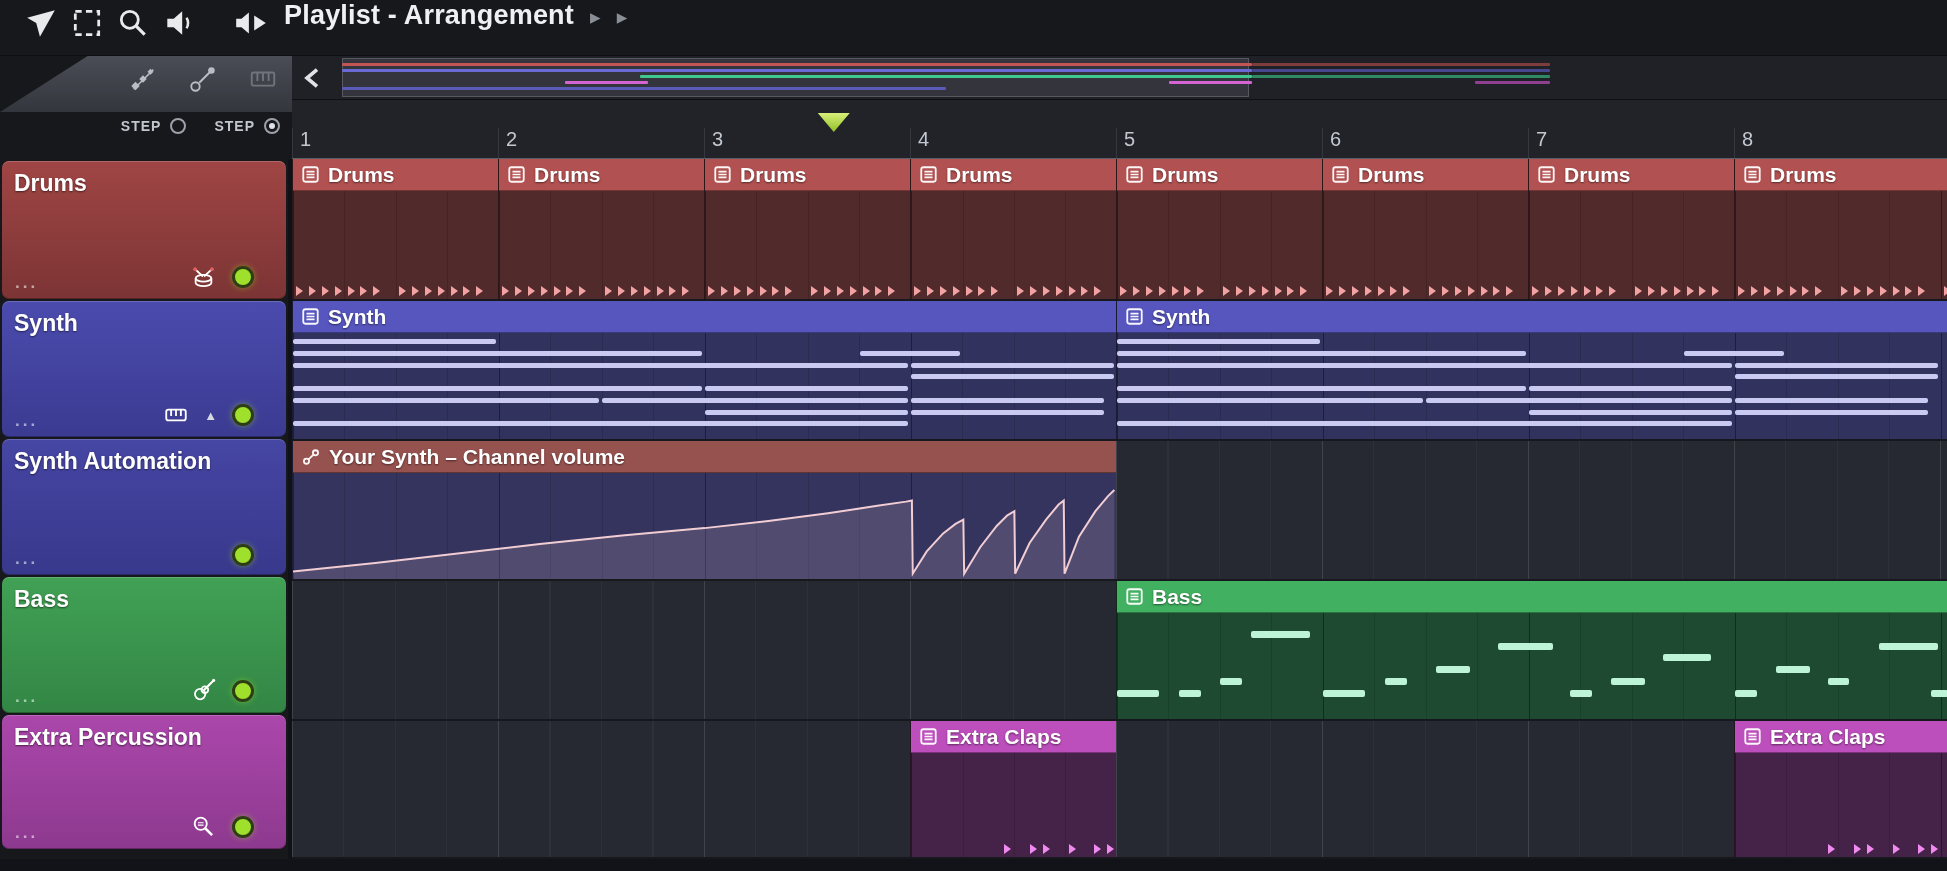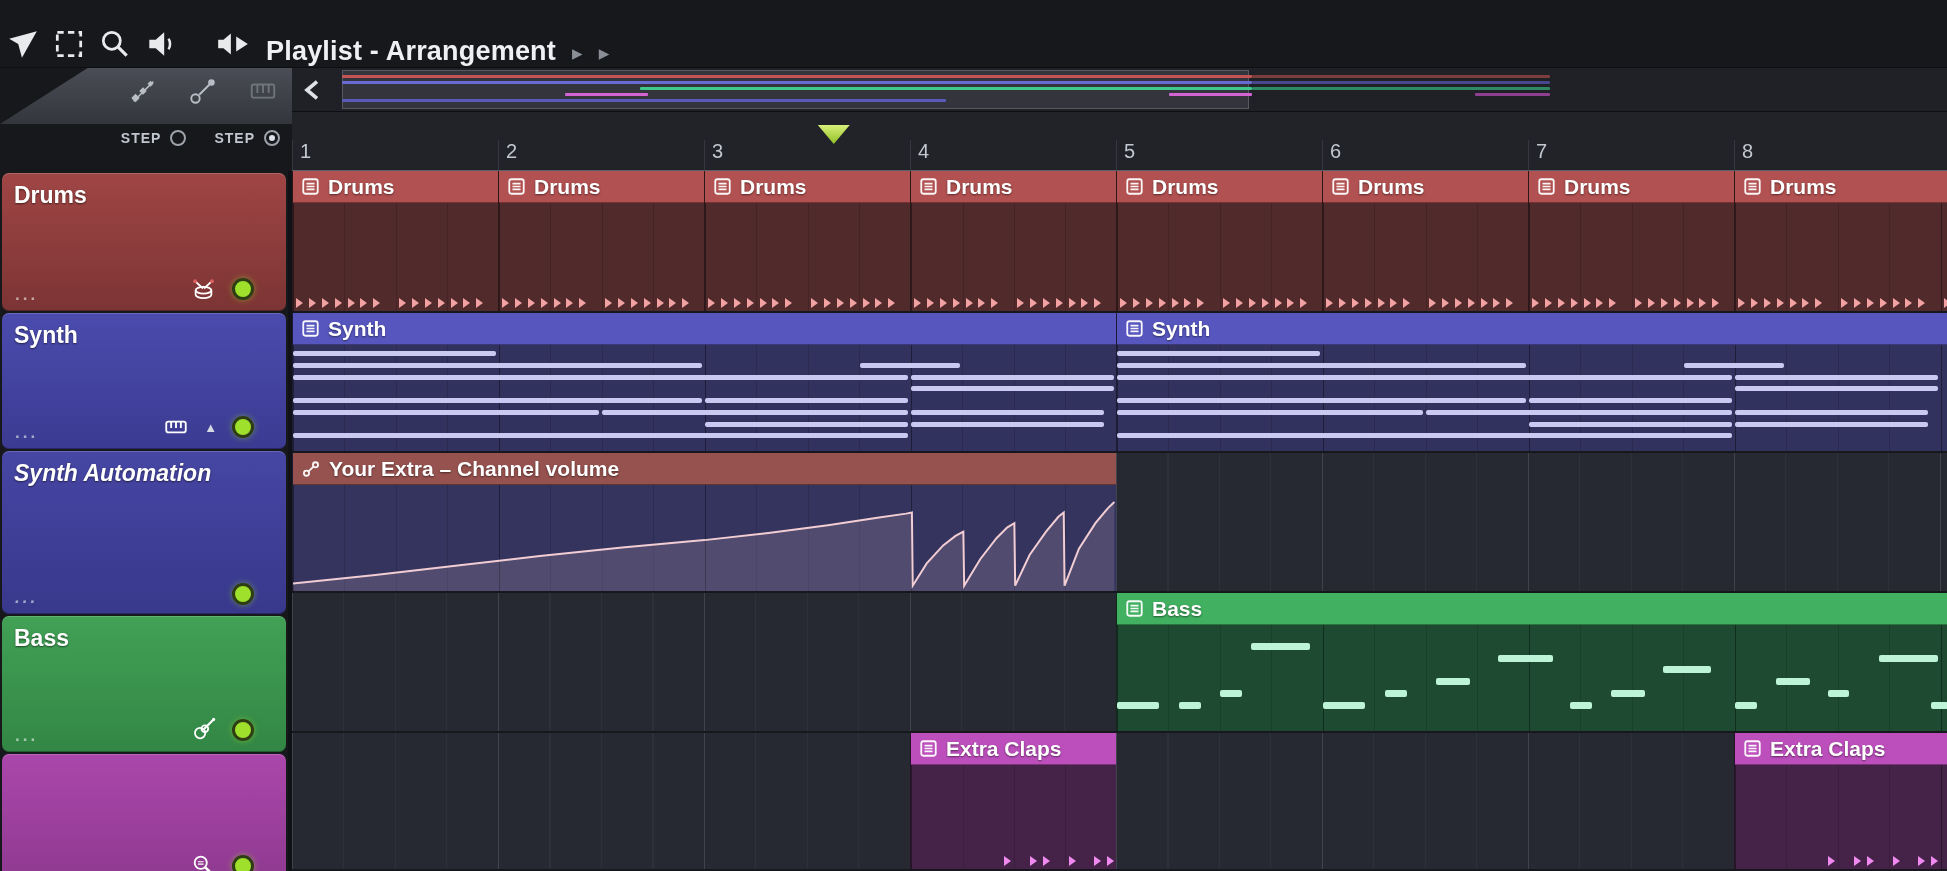--- a/index.html
+++ b/index.html
@@ -4,22 +4,22 @@
 <style>
   html,body{margin:0;padding:0;}
   body{
     width:1947px;height:871px;overflow:hidden;position:relative;
     background:#121318;
     font-family:"Liberation Sans","DejaVu Sans",sans-serif;
     user-select:none;
   }
   
   .toolbar{
-    height:68px;background:#17181c;display:flex;align-items:flex-end;
-    border-bottom:1px solid #0d0e10;box-sizing:border-box;
+    height:56px;background:#17181c;display:flex;align-items:flex-start;
+    padding-left:18px;border-bottom:1px solid #0d0e10;box-sizing:border-box;
   }
   .tb-btn{width:46px;height:46px;display:flex;align-items:center;justify-content:center;flex:0 0 auto;}
   .tb-gap{width:26px;flex:0 0 auto;}
   .crumbs{display:flex;align-items:center;gap:16px;color:#eef0f3;font-size:27px;font-weight:bold;letter-spacing:.2px;margin-left:10px;white-space:nowrap;}
   .crumb-sep{color:#8a8f97;font-size:21px;transform:translateY(1px);}
   
   .row2{display:flex;height:103px;}
   .corner{width:292px;height:103px;position:relative;background:#17181c;flex:0 0 auto;}
   .corner-panel{
     position:absolute;left:0;top:0;right:0;height:56px;
@@ -217,21 +217,21 @@
           <span class="tile-icon" style="display: flex;">
             <svg width="26" height="26" viewBox="0 0 24 24">
               <rect x="3" y="7" width="18" height="10" rx="2" fill="none" stroke="#fff" stroke-width="1.7"></rect>
               <path d="M7.5 7v6M12 7v6M16.5 7v6" stroke="#fff" stroke-width="1.7"></path>
             </svg>
           </span>
           <span class="tile-arrow">▲</span>
           <span class="led" style="background: rgb(158, 224, 44);"></span>
         </div>
       </div>
-      <div class="tile" style="height: 163px; background: linear-gradient(rgb(70, 70, 164), rgb(56, 56, 140)); font-style: italic;">
+      <div class="tile" style="height: 136px; background: linear-gradient(rgb(70, 70, 164), rgb(56, 56, 140));">
         <div class="tile-name">Synth Automation</div>
         <div class="tile-dots">...</div>
         <div class="tile-right">
           <span class="led" style="background: rgb(158, 224, 44);"></span>
         </div>
       </div>
       <div class="tile" style="height: 136px; background: linear-gradient(rgb(65, 161, 85), rgb(51, 134, 69));">
         <div class="tile-name">Bass</div>
         <div class="tile-dots">...</div>
         <div class="tile-right">
@@ -240,20 +240,21 @@
               <path d="M20.5 3.5l-8 8" stroke="#fff" stroke-width="1.9"></path>
               <circle cx="21" cy="3" r="1.4" fill="#fff"></circle>
               <circle cx="13.2" cy="11.3" r="3" fill="none" stroke="#fff" stroke-width="1.6"></circle>
               <circle cx="9" cy="15.2" r="4.6" fill="none" stroke="#fff" stroke-width="1.6"></circle>
             </svg>
           </span>
           <span class="led" style="background: rgb(158, 224, 44);"></span>
         </div>
       </div>
       <div class="tile" style="height: 134px; background: linear-gradient(rgb(171, 71, 171), rgb(141, 57, 143));">
+        <div class="tile-name">Extra Percussion</div>
         <div class="tile-dots">...</div>
         <div class="tile-right">
           <span class="tile-icon" style="display: flex;">
             <svg width="26" height="26" viewBox="0 0 24 24">
               <circle cx="9" cy="9" r="5.6" fill="none" stroke="#fff" stroke-width="1.7"></circle>
               <path d="M13.2 13.2l6.3 6.3" stroke="#fff" stroke-width="2.4"></path>
               <path d="M6.4 8h5.2M6.4 10.3h5.2" stroke="#fff" stroke-width="1"></path>
             </svg>
           </span>
           <span class="led" style="background: rgb(158, 224, 44);"></span>
@@ -539,21 +540,21 @@
       <div class="trow" style="height: 140px;">
         <div class="clip" style="left: 0px; width: 824px; background: rgb(52, 52, 95);">
           <div class="clip-head" style="background: rgb(150, 82, 79);">
             <span class="clip-icon">
               <svg width="18" height="18" viewBox="0 0 16 16">
                 <circle cx="4" cy="11.7" r="2.3" fill="none" stroke="currentColor" stroke-width="1.6"></circle>
                 <circle cx="12" cy="4.3" r="2.3" fill="none" stroke="currentColor" stroke-width="1.6"></circle>
                 <path d="M5.8 10.1l4.4-4.2" stroke="currentColor" stroke-width="1.6"></path>
               </svg>
             </span>
-            <span class="clip-label">Your Extra – Channel volume</span>
+            <span class="clip-label">Your Synth – Channel volume</span>
           </div>
           <div class="clip-content">
             <svg viewBox="0 0 100 100" preserveAspectRatio="none" class="curve-svg">
               <path d="M0.00,100 L0.00,93.00 L10.00,85.00 L20.00,76.00 L30.00,67.00 L40.00,59.00 L50.00,52.00 L58.00,45.00 L65.00,38.00 L71.00,31.00 L74.50,27.00 L75.20,26.00 L75.30,95.00 L77.00,74.00 L79.00,57.00 L80.50,48.00 L81.45,44.00 L81.55,95.00 L83.50,70.00 L85.50,50.00 L86.80,40.00 L87.65,36.00 L87.75,95.00 L89.50,66.00 L91.50,44.00 L93.00,30.00 L93.65,26.00 L93.75,95.00 L95.50,60.00 L97.50,36.00 L99.00,22.00 L99.80,16.00 L99.80,100 Z" fill="rgba(242,205,211,0.15)"></path>
               <path d="M0.00,93.00 L10.00,85.00 L20.00,76.00 L30.00,67.00 L40.00,59.00 L50.00,52.00 L58.00,45.00 L65.00,38.00 L71.00,31.00 L74.50,27.00 L75.20,26.00 L75.30,95.00 L77.00,74.00 L79.00,57.00 L80.50,48.00 L81.45,44.00 L81.55,95.00 L83.50,70.00 L85.50,50.00 L86.80,40.00 L87.65,36.00 L87.75,95.00 L89.50,66.00 L91.50,44.00 L93.00,30.00 L93.65,26.00 L93.75,95.00 L95.50,60.00 L97.50,36.00 L99.00,22.00 L99.80,16.00" fill="none" stroke="#f2cdd3" stroke-width="2" vector-effect="non-scaling-stroke"></path>
             </svg>
           </div>
         </div>
       </div>
       <div class="trow" style="height: 140px;">

